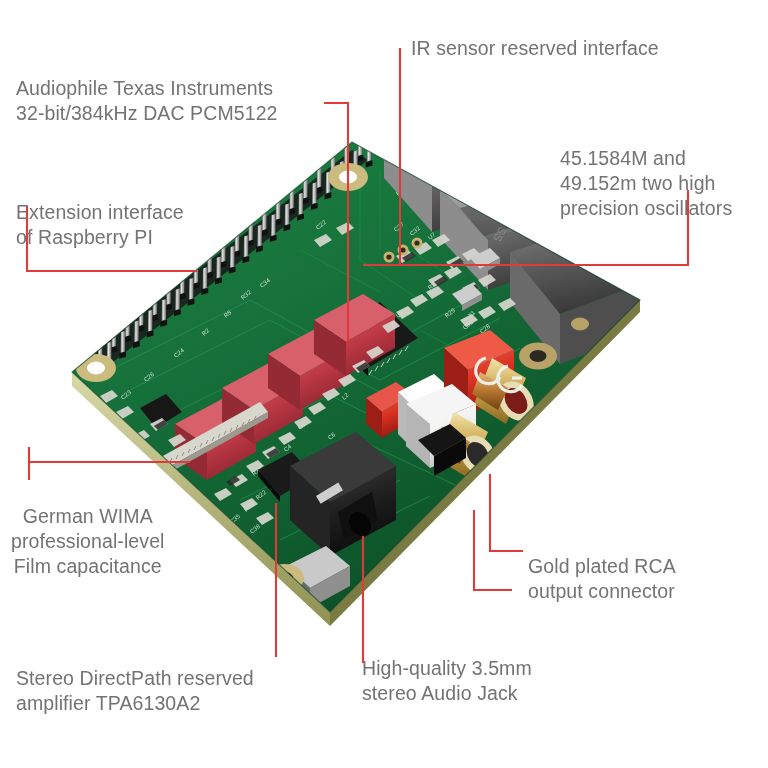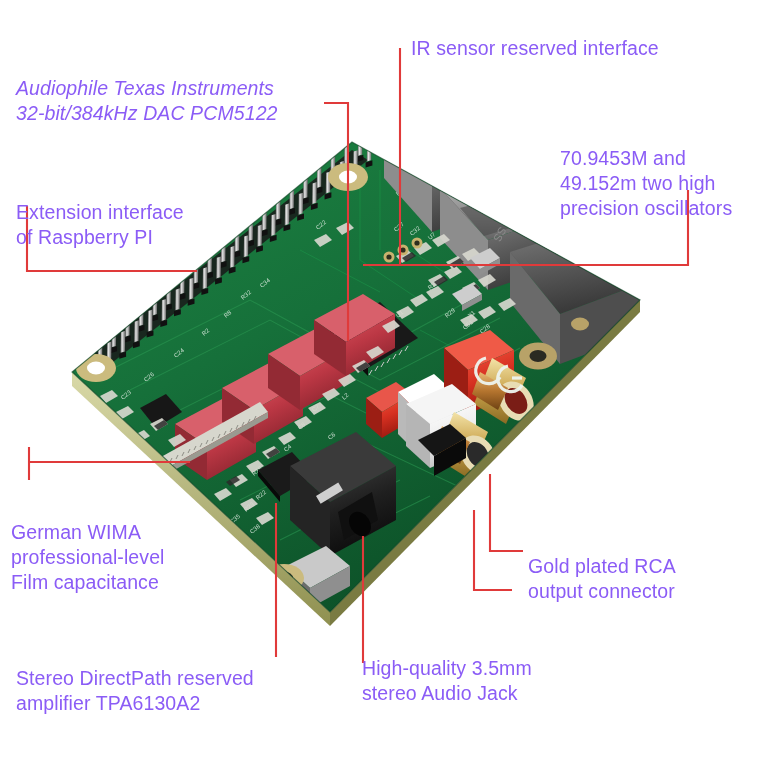--- a/index.html
+++ b/index.html
@@ -6,21 +6,21 @@
   body{
     width:768px;height:768px;
     background:#ffffff;
     font-family:"Liberation Sans","DejaVu Sans",sans-serif;
     overflow:hidden;
     position:relative;
   }
   #stage{position:absolute;left:0;top:0;width:768px;height:768px;}
   .callout{
     position:absolute;
-    color:#8b5cf6;
+    color:#737373;
     font-size:19.5px;
     line-height:25px;
     font-weight:400;
     letter-spacing:.1px;
     white-space:pre-line;
   }
   svg.layer{position:absolute;left:0;top:0;width:768px;height:768px;}
   svg.lines{pointer-events:none;}
 </style>
 </head>
@@ -500,33 +500,33 @@
       <polyline points="688,190 688,265 363,265"></polyline>
       <polyline points="29,447 29,480"></polyline>
       <polyline points="29,462 190,462"></polyline>
       <polyline points="523,551 490,551 490,474"></polyline>
       <polyline points="512,590 474,590 474,510"></polyline>
       <polyline points="276,657 276,503"></polyline>
       <polyline points="363,663 363,536"></polyline>
     </g>
   </svg>
 
-  <div class="callout" style="left:16px;top:76px;font-style:italic;">Audiophile Texas Instruments
+  <div class="callout" style="left:16px;top:76px;">Audiophile Texas Instruments
 32-bit/384kHz DAC PCM5122</div>
 
   <div class="callout" style="left:411px;top:36px;">IR sensor reserved interface</div>
 
   <div class="callout" style="left:16px;top:192px;margin-top:8px;">Extension interface
 of Raspberry PI</div>
 
-  <div class="callout" style="left:560px;top:146px;">70.9453M and
+  <div class="callout" style="left:560px;top:146px;">45.1584M and
 49.152m two high
 precision oscillators</div>
 
-  <div class="callout" style="left:11px;top:520px;">German WIMA
+  <div class="callout" style="left:11px;top:504px;text-align:center;">German WIMA
 professional-level
 Film capacitance</div>
 
   <div class="callout" style="left:528px;top:554px;">Gold plated RCA
 output connector</div>
 
   <div class="callout" style="left:16px;top:666px;">Stereo DirectPath reserved
 amplifier TPA6130A2</div>
 
   <div class="callout" style="left:362px;top:656px;">High-quality 3.5mm

